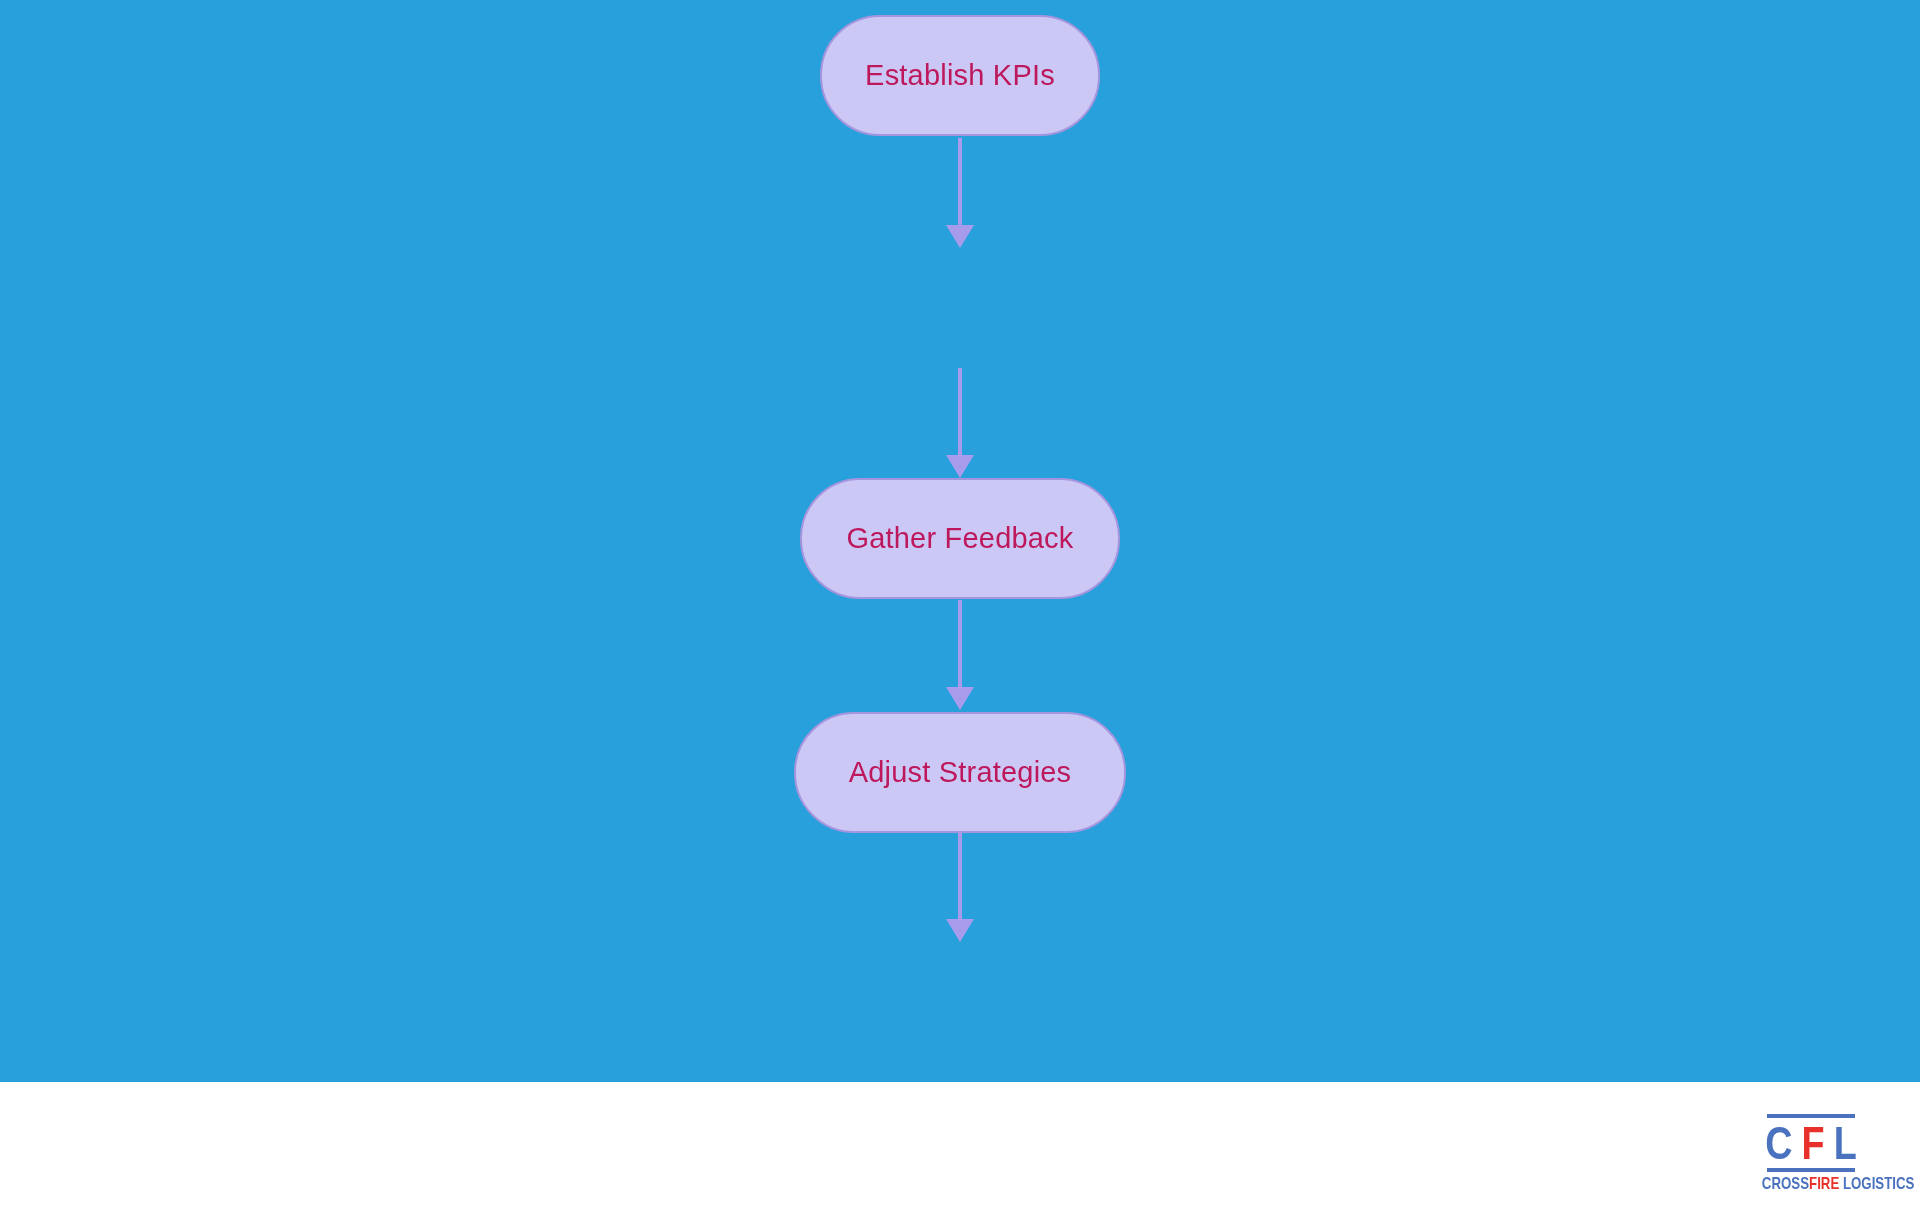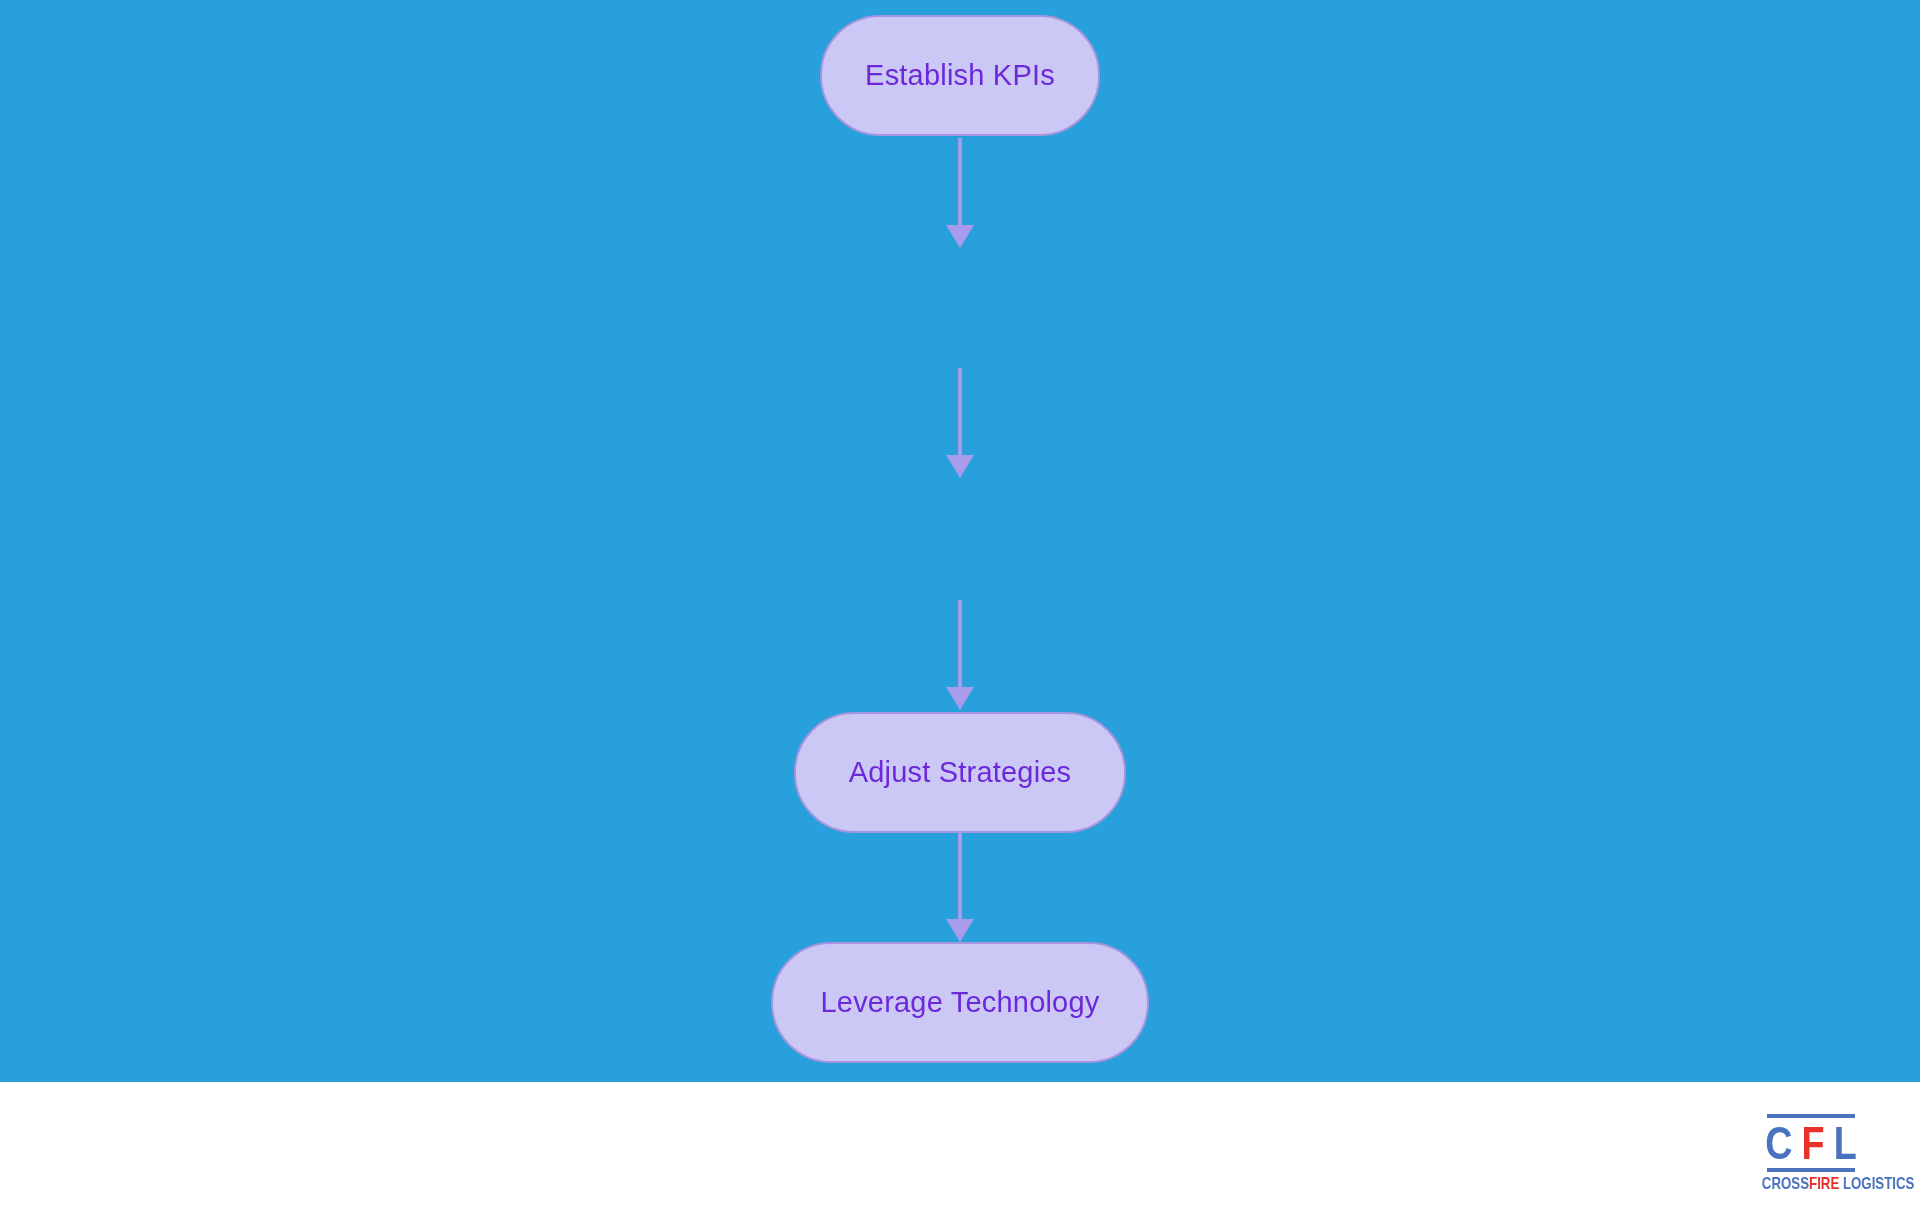--- a/index.html
+++ b/index.html
@@ -31,21 +31,21 @@
     left: 50%;
     transform: translateX(-50%);
     height: 121px;
     box-sizing: border-box;
     background: #CBC8F6;
     border: 2.5px solid #A595DE;
     border-radius: 60px;
     display: flex;
     align-items: center;
     justify-content: center;
-    color: #6d28d9;
+    color: #be185d;
     font-size: 29px;
     letter-spacing: 0.2px;
     white-space: nowrap;
   }
   .node-1 { top: 15px;  width: 280px; }
   .node-2 { top: 248px; width: 506px; }
   .node-3 { top: 478px; width: 320px; }
   .node-4 { top: 712px; width: 332px; }
   .node-5 { top: 942px; width: 378px; }
   
@@ -131,38 +131,38 @@
       <div class="shaft"></div>
       <div class="head"></div>
     </div>
 
 
     <div class="arrow arrow-2">
       <div class="shaft"></div>
       <div class="head"></div>
     </div>
 
+    <div class="node node-3">
+      <span>Gather Feedback</span>
+    </div>
 
     <div class="arrow arrow-3">
       <div class="shaft"></div>
       <div class="head"></div>
     </div>
 
     <div class="node node-4">
       <span>Adjust Strategies</span>
     </div>
 
     <div class="arrow arrow-4">
       <div class="shaft"></div>
       <div class="head"></div>
     </div>
 
-    <div class="node node-5">
-      <span>Leverage Technology</span>
-    </div>
 
   </div>
 
   <div class="logo">
     <div class="bar"></div>
     <div class="letters">
       <span class="c-blue">C</span>
       <span class="c-red">F</span>
       <span class="c-blue">L</span>
     </div>

